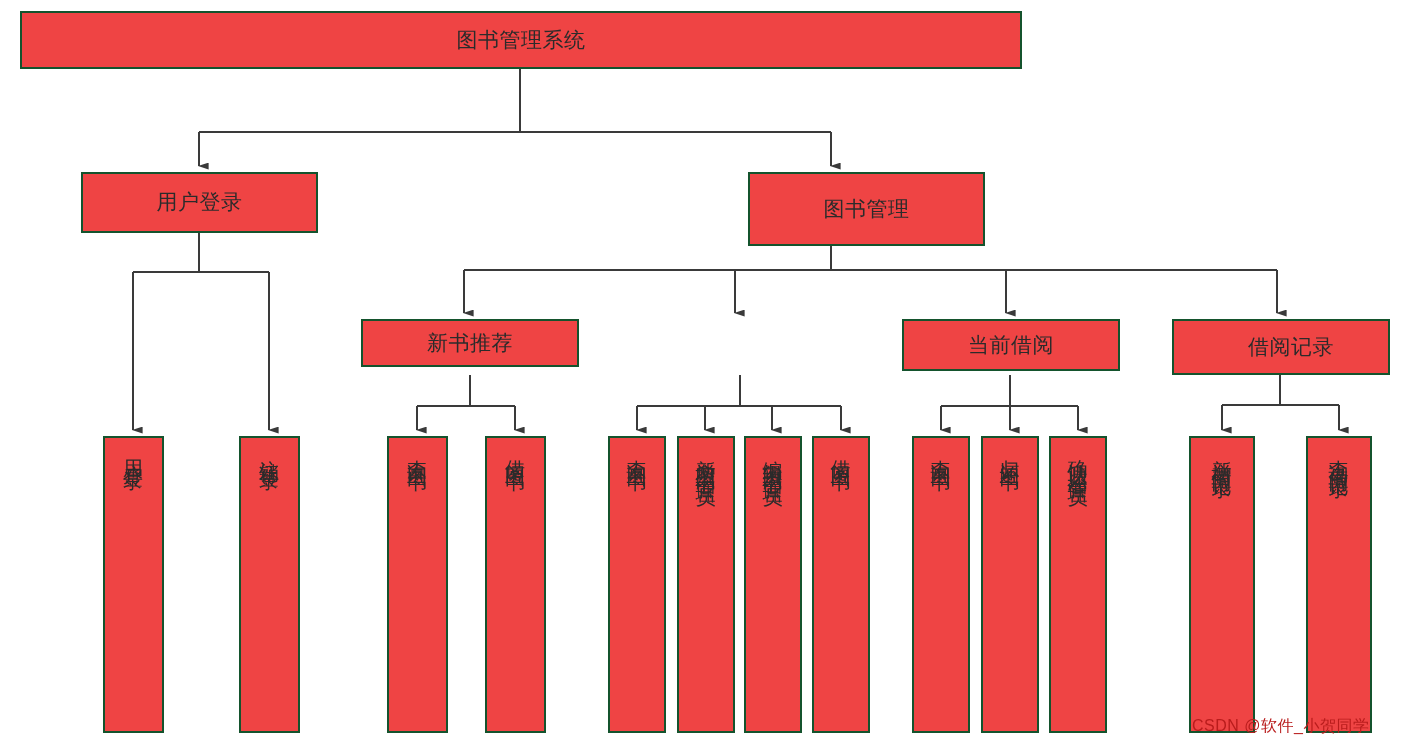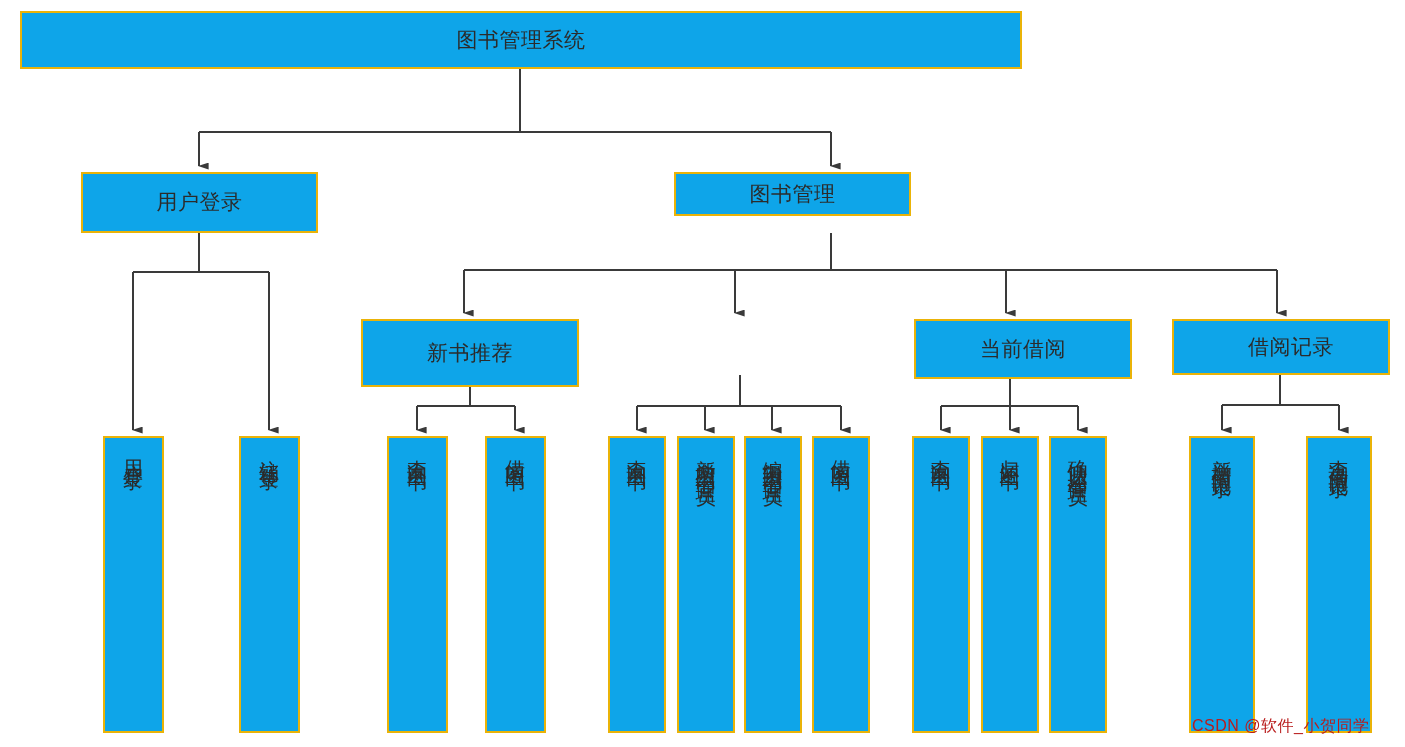--- a/index.html
+++ b/index.html
@@ -23,22 +23,22 @@
     position: absolute;
     left: 0;
     top: 0;
     width: 1405px;
     height: 747px;
     pointer-events: none;
   }
   .node {
     position: absolute;
     box-sizing: border-box;
-    background: #0ea5e9;
-    border: 2px solid #eab308;
+    background: #ef4444;
+    border: 2px solid #14532d;
     display: flex;
     align-items: center;
     justify-content: center;
     color: #2b2b2b;
   }
   .node-label {
     display: block;
     text-align: center;
     line-height: 1.18;
     color: #2b2b2b;
@@ -129,30 +129,30 @@
   </svg>
 
   <div class="node horizontal" style="left:20px; top:11px; width:1002px; height:58px;">
     <span class="node-label">图书管理系统</span>
   </div>
 
   <div class="node horizontal" style="left:81px; top:172px; width:237px; height:61px;">
     <span class="node-label">用户登录</span>
   </div>
 
-  <div class="node horizontal" style="left:674px; top:172px; width:237px; height:44px;font-family:Liberation Serif, serif;">
+  <div class="node horizontal" style="left:748px; top:172px; width:237px; height:74px;font-family:Liberation Serif, serif;">
     <span class="node-label">图书管理</span>
   </div>
 
-  <div class="node horizontal" style="left:361px; top:319px; width:218px; height:68px;">
+  <div class="node horizontal" style="left:361px; top:319px; width:218px; height:48px;">
     <span class="node-label">新书推荐</span>
   </div>
 
 
-  <div class="node horizontal" style="left:902px; top:319px; width:218px; height:60px;margin-left:12px;">
+  <div class="node horizontal" style="left:902px; top:319px; width:218px; height:52px;">
     <span class="node-label">当前借阅</span>
   </div>
 
   <div class="node horizontal" style="left:1172px; top:319px; width:218px; height:56px;padding-left:20px;">
     <span class="node-label">借阅记录</span>
   </div>
 
   <div class="node vertical" style="left:103px; top:436px; width:61px; height:297px;">
     <span class="node-label">用户登录</span>
   </div>

